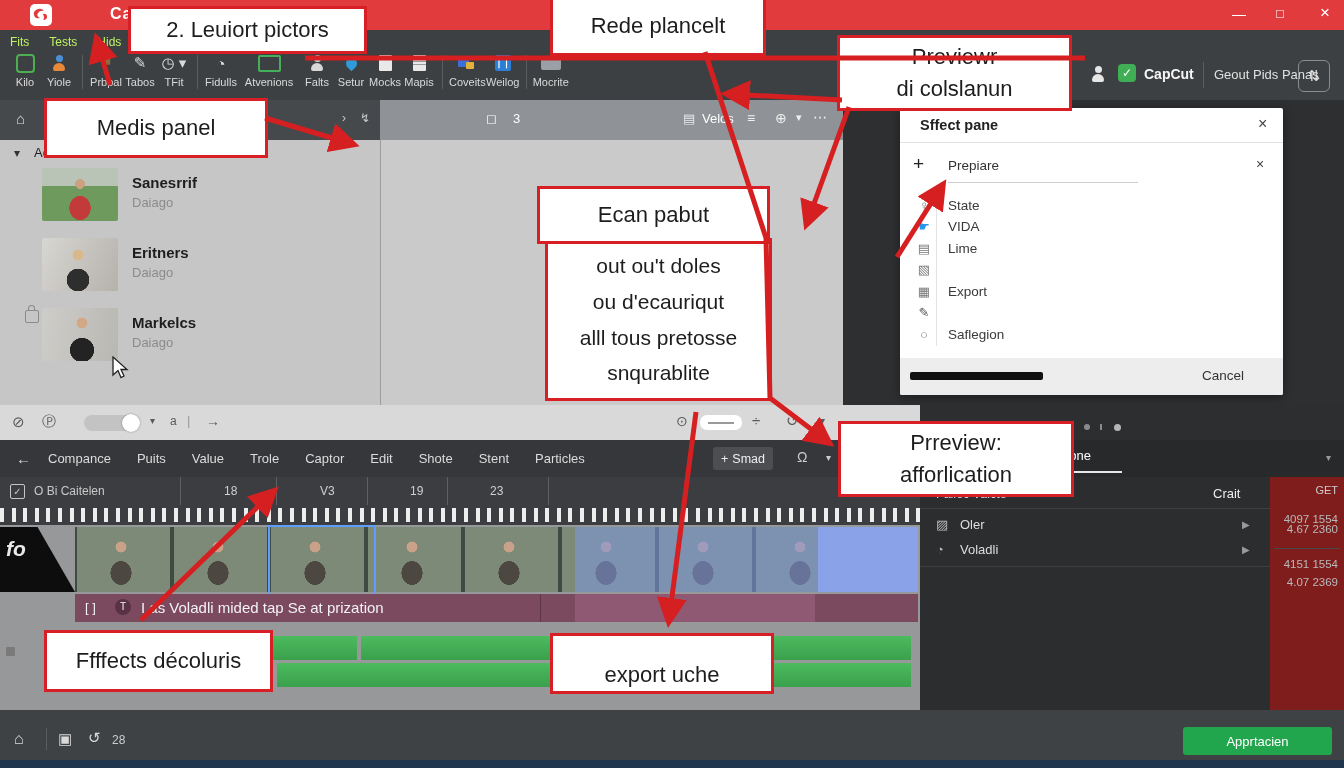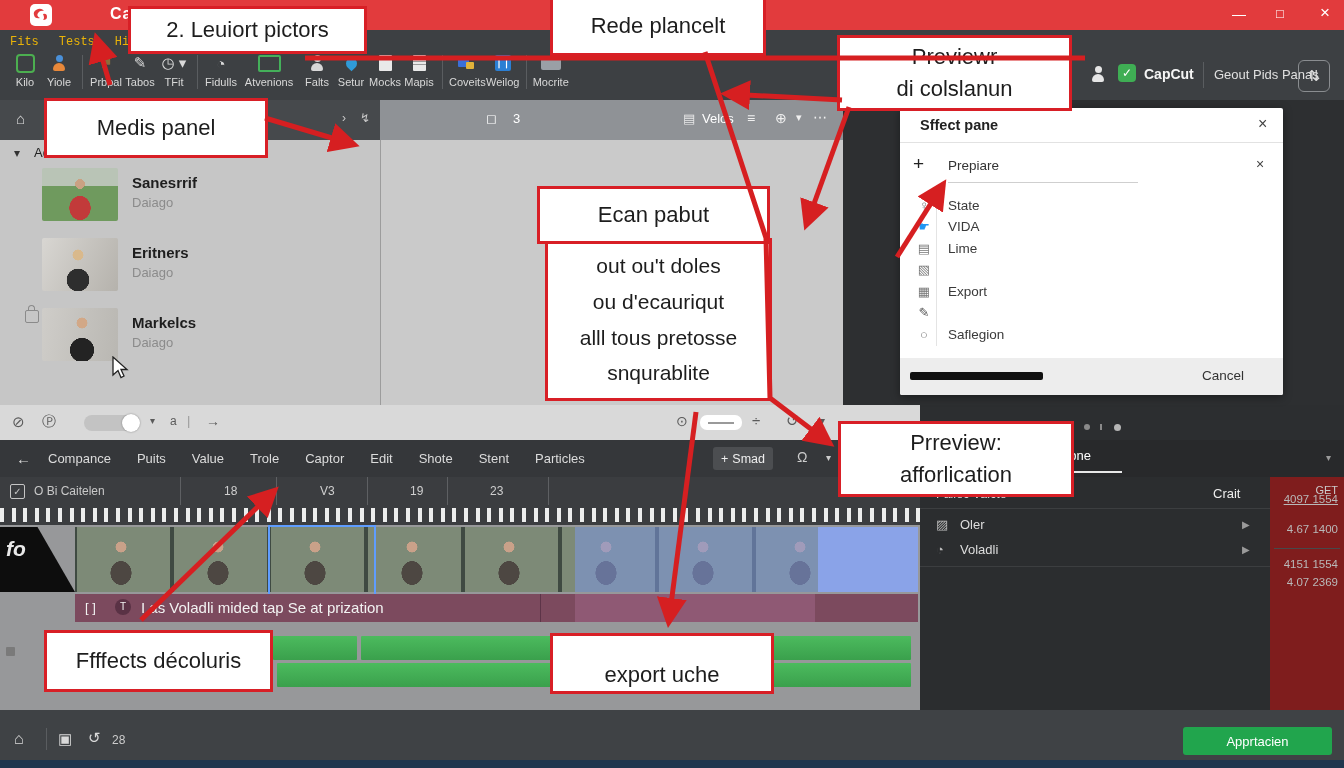--- a/index.html
+++ b/index.html
@@ -2,21 +2,21 @@
 <html><head>
 <meta charset="utf-8">
 <style>
   html,body{margin:0;padding:0;background:#444;}
   #app{position:relative;width:1344px;height:768px;overflow:hidden;
        font-family:"Liberation Sans",sans-serif;background:#97989a;}
   .abs{position:absolute;}
   
   #titlebar{left:0;top:0;width:1344px;height:30px;background:#e23b3d;color:#fff;}
   #chrome{left:0;top:30px;width:1344px;height:70px;background:#3d4043;}
-  .menuitem{color:#eab308;font-size:12px;font-family:Liberation Mono, monospace;}
+  .menuitem{color:#bef264;font-size:12px;}
   .titem{display:flex;flex-direction:column;align-items:center;gap:3px;min-width:34px;}
   .tlabel{color:#d9d9d9;font-size:11px;white-space:nowrap;}
   .ticon{height:20px;display:flex;align-items:center;justify-content:center;color:#d9d9d9;font-size:15px;}
   .tdiv{width:1px;height:34px;background:#5a5d60;margin:2px 6px 0 6px;}
   
   .person{position:relative;width:16px;height:17px;display:inline-block;}
   .person::before{content:"";position:absolute;left:4.5px;top:0;width:7px;height:7px;border-radius:50%;background:var(--head,#d8d8d8);}
   .person::after{content:"";position:absolute;left:2px;top:8px;width:12px;height:8px;border-radius:6px 6px 2px 2px;background:var(--body,#d8d8d8);}
   .drop{width:11px;height:11px;background:#2f9bd8;border-radius:50% 50% 50% 0;transform:rotate(-45deg);}
   .doc{width:13px;height:16px;background:#e9e9e9;border-radius:1px;}
@@ -386,22 +386,22 @@
     <div class="abs" style="left:0;top:31px;width:350px;height:1px;background:#3c3e40;"></div>
     <span class="abs" style="left:16px;top:40px;font-size:13px;color:#bbb;">▨</span>
     <span class="abs" style="left:40px;top:40px;font-size:13px;color:#ddd;">Oler</span>
     <span class="abs chev" style="left:322px;top:42px;font-size:10px;">▶</span>
     <span class="abs" style="left:16px;top:65px;font-size:13px;color:#bbb;">◔</span>
     <span class="abs" style="left:40px;top:65px;font-size:13px;color:#ddd;">Voladli</span>
     <span class="abs chev" style="left:322px;top:67px;font-size:10px;">▶</span>
     <div class="abs" style="left:0;top:89px;width:350px;height:1px;background:#3c3e40;"></div>
     <div id="rightcol">
       <span class="pv" style="top:7px;color:#ccc;font-size:11px;">GET</span>
-      <span class="pv" style="top:16px;text-decoration:underline;">4097 1554</span>
-      <span class="pv" style="top:46px;">4.67 1400</span>
+      <span class="pv" style="top:36px;">4097 1554</span>
+      <span class="pv" style="top:46px;">4.67 2360</span>
       <div class="abs" style="left:4px;top:71px;width:66px;height:1px;background:#47494b;"></div>
       <span class="pv" style="top:81px;">4151 1554</span>
       <span class="pv" style="top:99px;">4.07 2369</span>
     </div>
   </div>
 
   <div class="abs" id="bottombar">
     <span class="abs" style="left:14px;top:20px;font-size:16px;">⌂</span>
     <div class="abs" style="left:46px;top:18px;width:1px;height:22px;background:#5a5d60;"></div>
     <span class="abs" style="left:58px;top:20px;font-size:15px;">▣</span>

